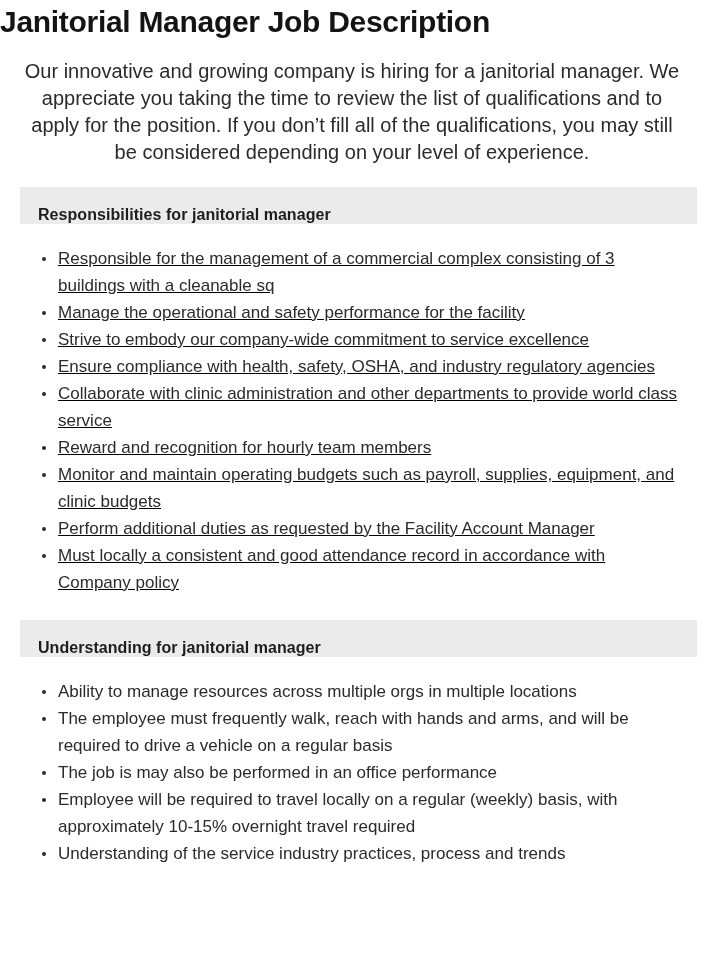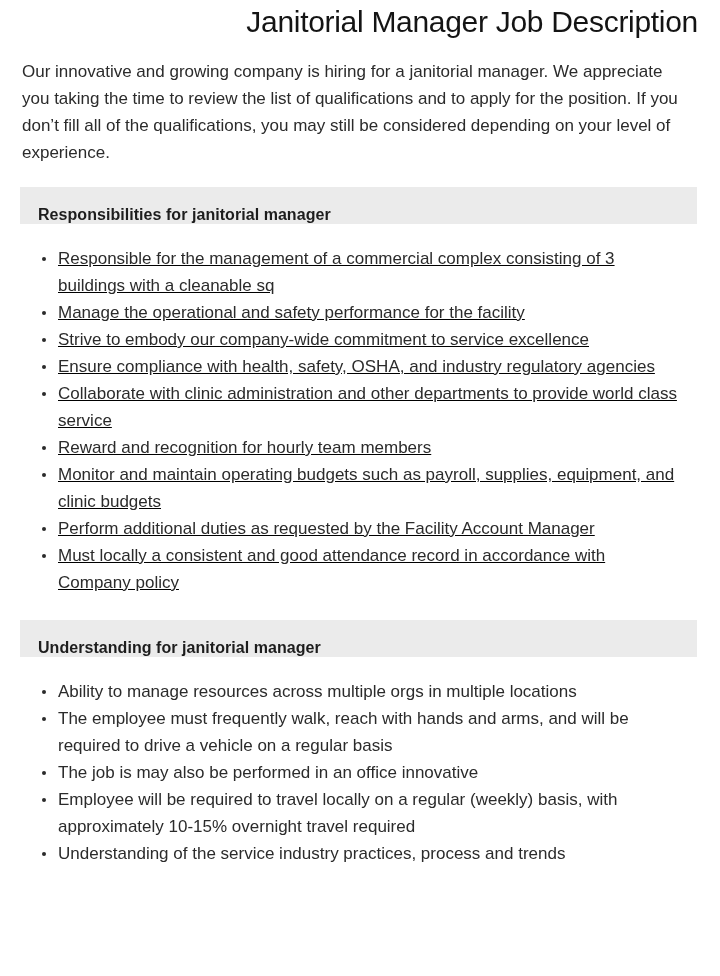--- a/index.html
+++ b/index.html
@@ -20,35 +20,36 @@
     height: 976px;
     box-sizing: border-box;
     padding: 0;
     position: relative;
   }
 
   .doc-title {
     margin: 0;
     padding: 0;
     width: 698px;
-    text-align: right;
+    text-align: left;
     font-size: 30px;
     line-height: 44px;
-    font-weight: 400;
+    font-weight: 700;
     letter-spacing: -0.3px;
     color: #141414;
   }
 
   .intro {
     margin: 14px 0 0 0;
     padding: 0 38px 0 22px;
-    font-size: 17px;
+    font-size: 20px;
     line-height: 27px;
     color: #2b2b2b;
     max-width: 660px;
+    text-align: center;
   }
 
   .section {
     margin: 0;
     padding: 0;
   }
 
   .section-header {
     margin: 0 23px 0 20px;
     height: 37px;
@@ -120,19 +121,19 @@
     </ul>
   </section>
 
   <section class="section qualifications-wrap">
     <div class="section-header">
       <span class="section-header-text">Understanding for janitorial manager</span>
     </div>
     <ul class="bullet-list qualifications-list">
       <li>Ability to manage resources across multiple orgs in multiple locations</li>
       <li>The employee must frequently walk, reach with hands and arms, and will be required to drive a vehicle on a regular basis</li>
-      <li>The job is may also be performed in an office innovative</li>
+      <li>The job is may also be performed in an office performance</li>
       <li>Employee will be required to travel locally on a regular (weekly) basis, with approximately 10-15% overnight travel required</li>
       <li>Understanding of the service industry practices, process and trends</li>
     </ul>
   </section>
 
 </div>
 
 </body></html>

